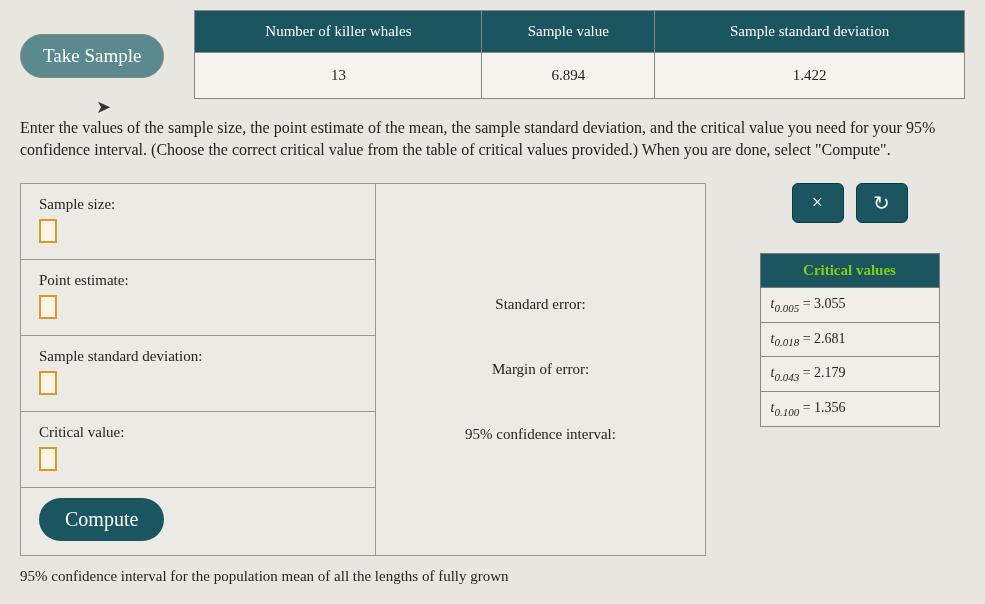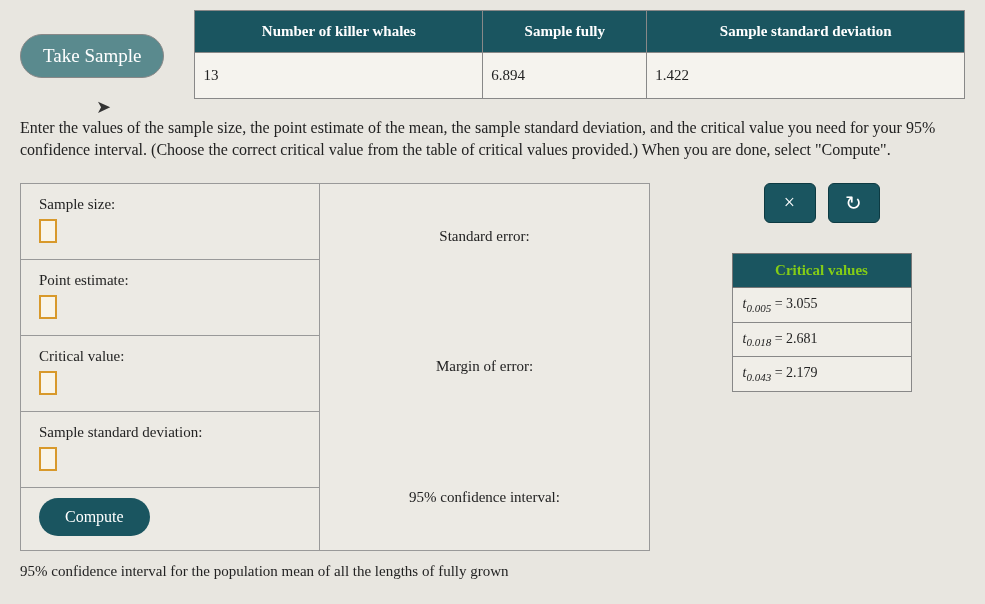--- a/index.html
+++ b/index.html
@@ -21,37 +21,38 @@
       font-size: 19px;
       margin-top: 24px;
       margin-right: 30px;
       border: 1px solid #888;
     }
     .sample-table { border-collapse: collapse; flex: 1; }
     .sample-table th {
       background: #1a5560;
       color: #fff;
       padding: 12px 8px;
-      font-weight: bold;
+      font-weight: normal;
       border: 1px solid #888;
       font-size: 15px;
       text-align: center;
     }
     .sample-table td {
       background: #f5f3ee;
       padding: 14px 8px;
       border: 1px solid #888;
       font-size: 15px;
+      text-align: center;
     }
     .cursor { position: absolute; left: 96px; top: 96px; font-size: 18px; color: #333; }
     .instructions { font-size: 16px; line-height: 1.4; margin-bottom: 21px; }
     .main-grid { display: flex; gap: 0; }
     .inputs-col {
       border: 1px solid #999;
-      width: 300px;
+      width: 356px;
       background: #eceae4;
       display: flex;
       flex-direction: column;
     }
     .input-cell {
       border-bottom: 1px solid #999;
       padding: 12px 18px;
     }
     .input-cell:last-of-type { border-bottom: none; }
     .input-label { font-size: 15px; margin-bottom: 6px; }
@@ -61,32 +62,32 @@
       border: 2px solid #d8992b;
       background: #f8f4e8;
       display: inline-block;
     }
     .compute-wrap { padding: 10px 18px 14px; }
     .compute-btn {
       background: #1a5560;
       color: #fff;
       padding: 10px 26px;
       border-radius: 22px;
-      font-size: 16px;
+      font-size: 20px;
       border: none;
       display: inline-block;
     }
     .outputs-col {
       border: 1px solid #999;
       border-left: none;
       width: 330px;
       background: #eceae4;
       display: flex;
       flex-direction: column;
-      justify-content: space-between;
+      justify-content: center;
       padding: 20px 0;
     }
     .output-label { font-size: 15px; text-align: center; padding: 24px 0; }
     .right-col { flex: 1; padding-left: 28px; }
     .action-row { display: flex; gap: 12px; margin-bottom: 30px; justify-content: center; }
     .action-btn {
       background: #1a5560;
       color: #fff;
       width: 52px;
       height: 40px;
@@ -123,21 +124,21 @@
   </style>
 </head>
 <body>
 
 <div class="top-row">
   <div class="take-sample">Take Sample</div>
   <table class="sample-table">
     <tbody>
         <tr>
       <th>Number of killer whales</th>
-      <th>Sample fully</th>
+      <th>Sample value</th>
       <th>Sample standard deviation</th>
     </tr>
     <tr>
       <td>13</td>
       <td>6.894</td>
       <td>1.422</td>
     </tr>
   </tbody>
     </table>
 </div>
@@ -150,25 +151,25 @@
   <div class="inputs-col">
     <div class="input-cell">
       <div class="input-label">Sample size:</div>
       <span class="input-box"></span>
     </div>
     <div class="input-cell">
       <div class="input-label">Point estimate:</div>
       <span class="input-box"></span>
     </div>
     <div class="input-cell">
+      <div class="input-label">Sample standard deviation:</div>
+      <span class="input-box"></span>
+    </div>
+    <div class="input-cell">
       <div class="input-label">Critical value:</div>
-      <span class="input-box"></span>
-    </div>
-    <div class="input-cell">
-      <div class="input-label">Sample standard deviation:</div>
       <span class="input-box"></span>
     </div>
     <div class="compute-wrap">
       <div class="compute-btn">Compute</div>
     </div>
   </div>
 
   <div class="outputs-col">
     <div class="output-label">Standard error:</div>
     <div class="output-label">Margin of error:</div>
@@ -187,18 +188,21 @@
           </tr>
       <tr>
             <td><span class="t-sub"><i>t</i><sub>0.005</sub></span> = <span>3.055</span></td>
           </tr>
       <tr>
             <td><span class="t-sub"><i>t</i><sub>0.018</sub></span> = <span>2.681</span></td>
           </tr>
       <tr>
             <td><span class="t-sub"><i>t</i><sub>0.043</sub></span> = <span>2.179</span></td>
           </tr>
+      <tr>
+            <td><span class="t-sub"><i>t</i><sub>0.100</sub></span> = <span>1.356</span></td>
+          </tr>
     </tbody>
       </table>
   </div>
 </div>
 
 <p class="footer-text">95% confidence interval for the population mean of all the lengths of fully grown</p>
 
 </body></html>

